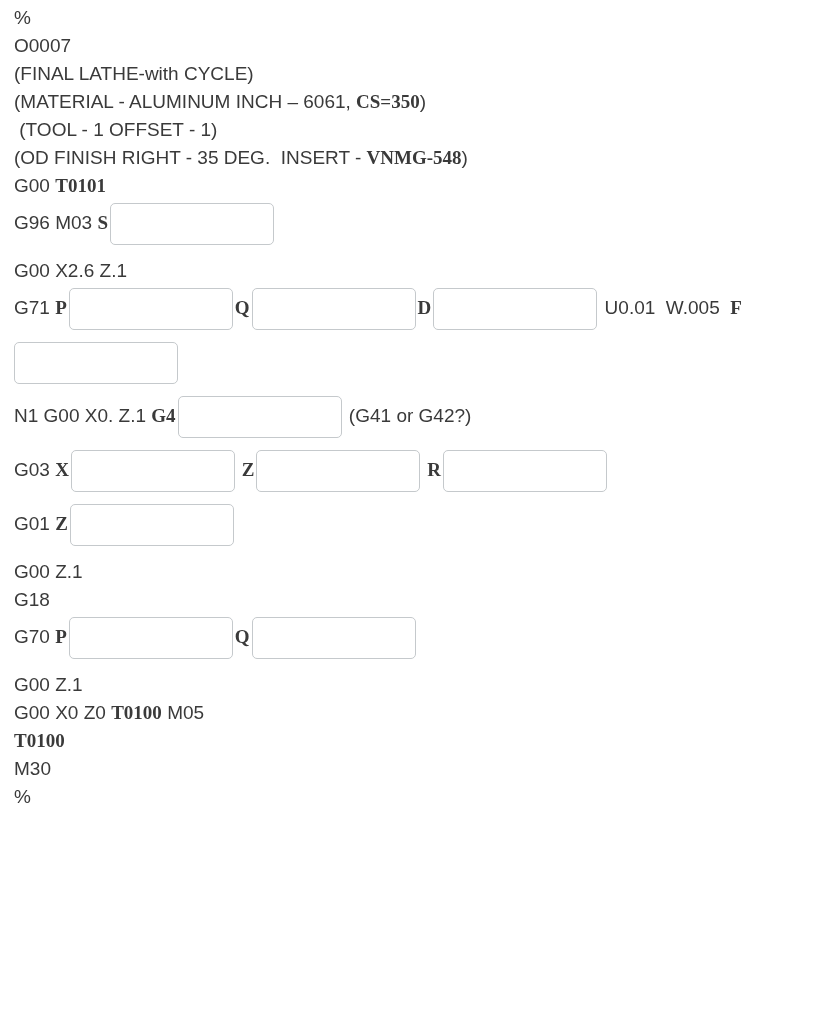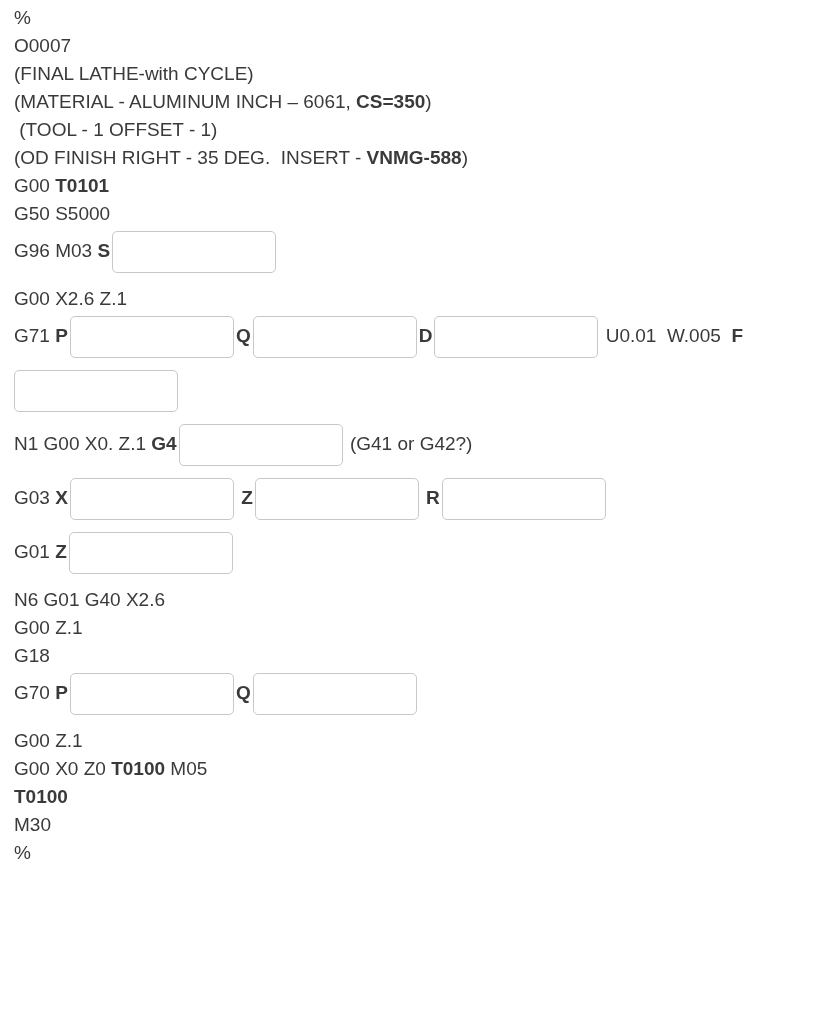--- a/index.html
+++ b/index.html
@@ -16,20 +16,21 @@
     min-height: 1016px;
     box-sizing: border-box;
   }
   .line {
     line-height: 28px;
     min-height: 28px;
     white-space: pre-wrap;
   }
   .bold {
     font-weight: 700;
+    font-family: Liberation Serif, serif;
   }
   .input-row {
     margin: 3px 0 12px 0;
   }
   input.blank {
     width: 164px;
     height: 42px;
     box-sizing: border-box;
     border: 1px solid #c5c9cc;
     border-radius: 5px;
@@ -54,44 +55,42 @@
   <div class="line"><span>%</span></div>
 
   <div class="line"><span>O0007</span></div>
 
   <div class="line"><span>(FINAL LATHE-with CYCLE)</span></div>
 
   <div class="line"><span>(MATERIAL - ALUMINUM INCH – 6061, </span><span class="bold">CS=350</span><span>)</span></div>
 
   <div class="line"><span> (TOOL - 1 OFFSET - 1)</span></div>
 
-  <div class="line"><span>(OD FINISH RIGHT - 35 DEG.  INSERT - </span><span class="bold">VNMG-588</span><span>)</span></div>
+  <div class="line"><span>(OD FINISH RIGHT - 35 DEG.  INSERT - </span><span class="bold">VNMG-548</span><span>)</span></div>
 
   <div class="line"><span>G00 </span><span class="bold">T0101</span></div>
 
 
-  <div class="line"><span>G50 S5000</span></div>
 
   <div class="line input-row"><span>G96 M03 </span><span class="bold">S</span><input class="blank" type="text" value="" style=""></div>
 
   <div class="line"><span>G00 X2.6 Z.1</span></div>
 
   <div class="line input-row"><span>G71 </span><span class="bold">P</span><input class="blank" type="text" value="" style=""><span class="bold">Q</span><input class="blank" type="text" value="" style=""><span class="bold">D</span><input class="blank" type="text" value="" style=""><span> U0.01  W.005  </span><span class="bold">F</span></div>
 
   <div class="line input-row"><input class="blank" type="text" value="" style=""></div>
 
   <div class="line input-row"><span>N1 G00 X0. Z.1 </span><span class="bold">G4</span><input class="blank" type="text" value="" style=""><span> (G41 or G42?)</span></div>
 
 
   <div class="line input-row"><span>G03 </span><span class="bold">X</span><input class="blank" type="text" value="" style=""><span class="bold"> Z</span><input class="blank" type="text" value="" style=""><span class="bold"> R</span><input class="blank" type="text" value="" style=""></div>
 
   <div class="line input-row"><span>G01 </span><span class="bold">Z</span><input class="blank" type="text" value="" style=""></div>
 
 
-  <div class="line"><span>N6 G01 G40 X2.6</span></div>
 
   <div class="line"><span>G00 Z.1</span></div>
 
   <div class="line"><span>G18</span></div>
 
   <div class="line input-row"><span>G70 </span><span class="bold">P</span><input class="blank" type="text" value="" style=""><span class="bold">Q</span><input class="blank" type="text" value="" style=""></div>
 
   <div class="line"><span>G00 Z.1</span></div>
 
   <div class="line"><span>G00 X0 Z0 </span><span class="bold">T0100</span><span> M05</span></div>

